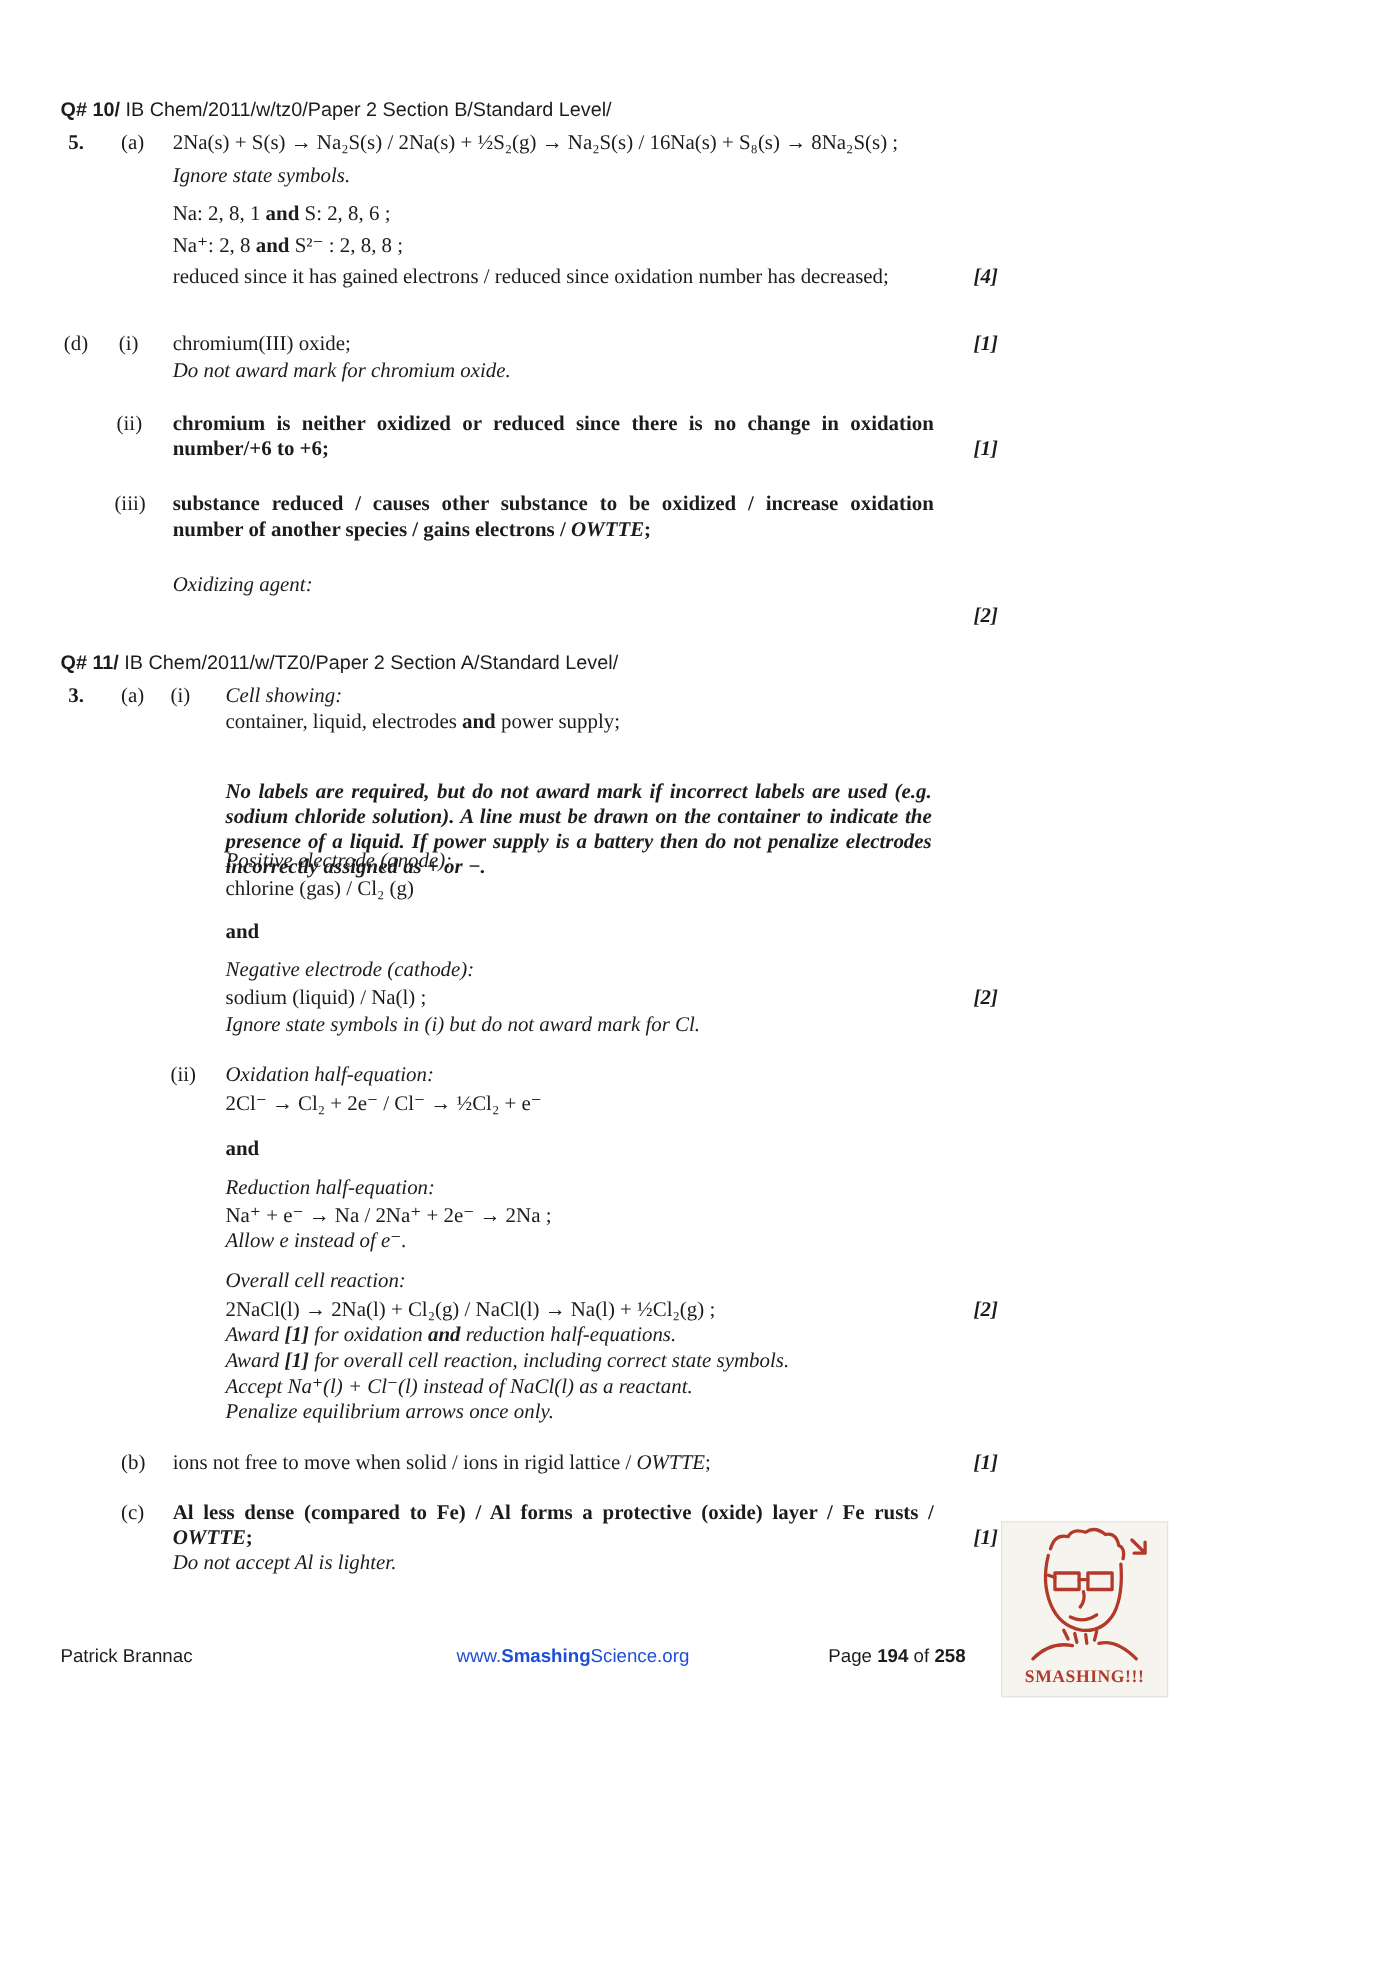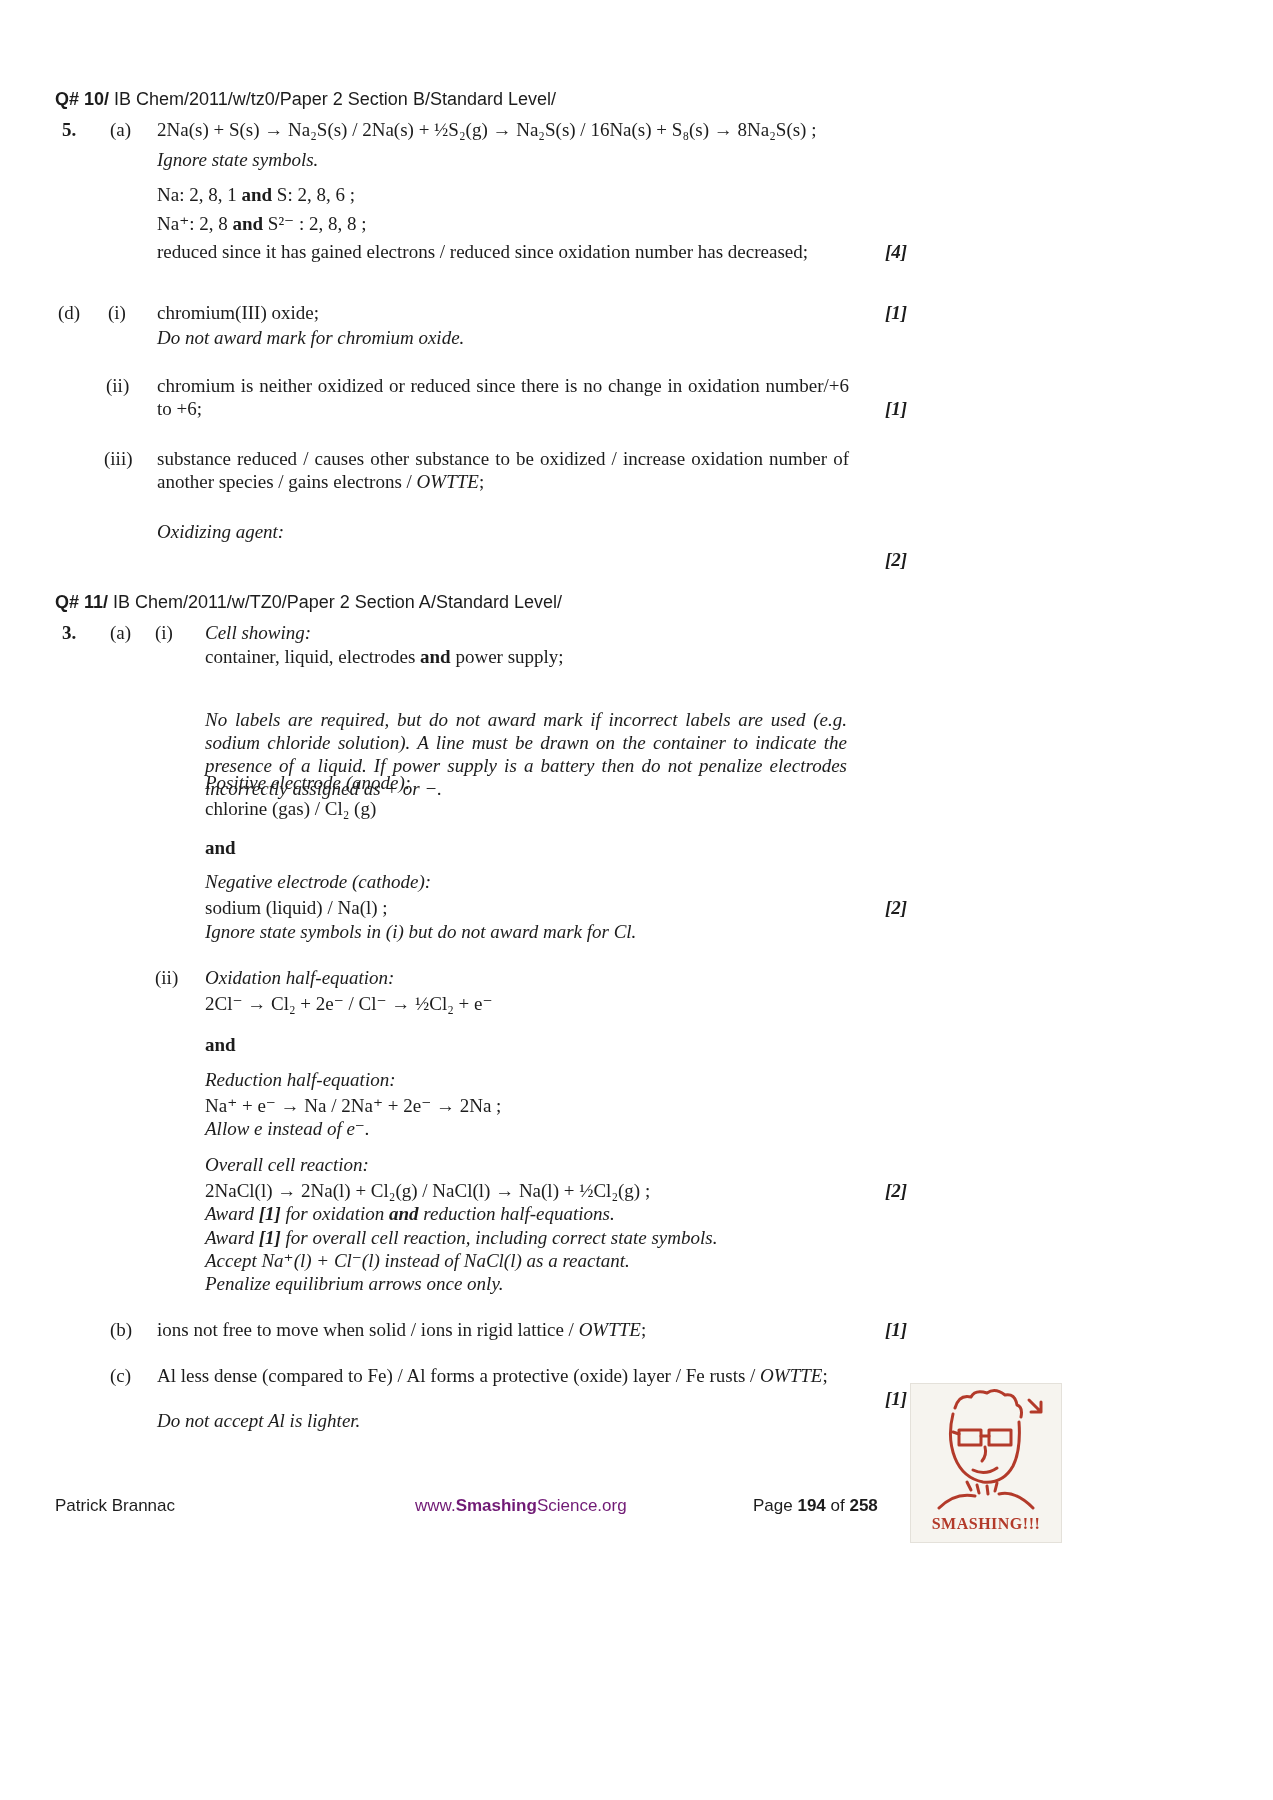--- a/index.html
+++ b/index.html
@@ -10,28 +10,28 @@
     font-family:"Liberation Serif","DejaVu Serif",serif;
     font-size:19px;line-height:23px;color:#1c1c1c;
     overflow:hidden;
   }
   .row{position:absolute;left:0;width:100%;box-sizing:border-box;}
   .sans{font-family:"Liberation Sans","DejaVu Sans",sans-serif;font-size:18px;}
   .hdr{margin-left:55px;}
   .b{font-weight:bold;}
   .it{font-style:italic;}
   .nw{white-space:nowrap;}
-  .just{text-align:justify;}
+  .just{text-align:justify;font-weight:bold;}
   .lbl{position:absolute;top:0;}
   .c10{margin-left:157px;width:692px;}
   .c11{margin-left:205px;width:642px;}
   .mark{position:absolute;left:885px;top:0;font-weight:bold;font-style:italic;}
   .footer{position:absolute;left:0;width:100%;font-size:17px;}
   .flbl{position:absolute;top:1px;white-space:nowrap;}
-  .site{color:#701a75;}
+  .site{color:#1d4ed8;}
   .stamp{
     position:absolute;left:910px;top:1383px;width:152px;height:160px;
     background:#f6f4ef;border:1px solid #e4e1da;box-sizing:border-box;
     text-align:center;
   }
   .stamp-text{
     color:#b33a2a;font-family:Liberation Serif, serif;
     font-weight:bold;font-size:16px;letter-spacing:0.5px;margin-top:-2px;line-height:18px;
   }
 </style>

